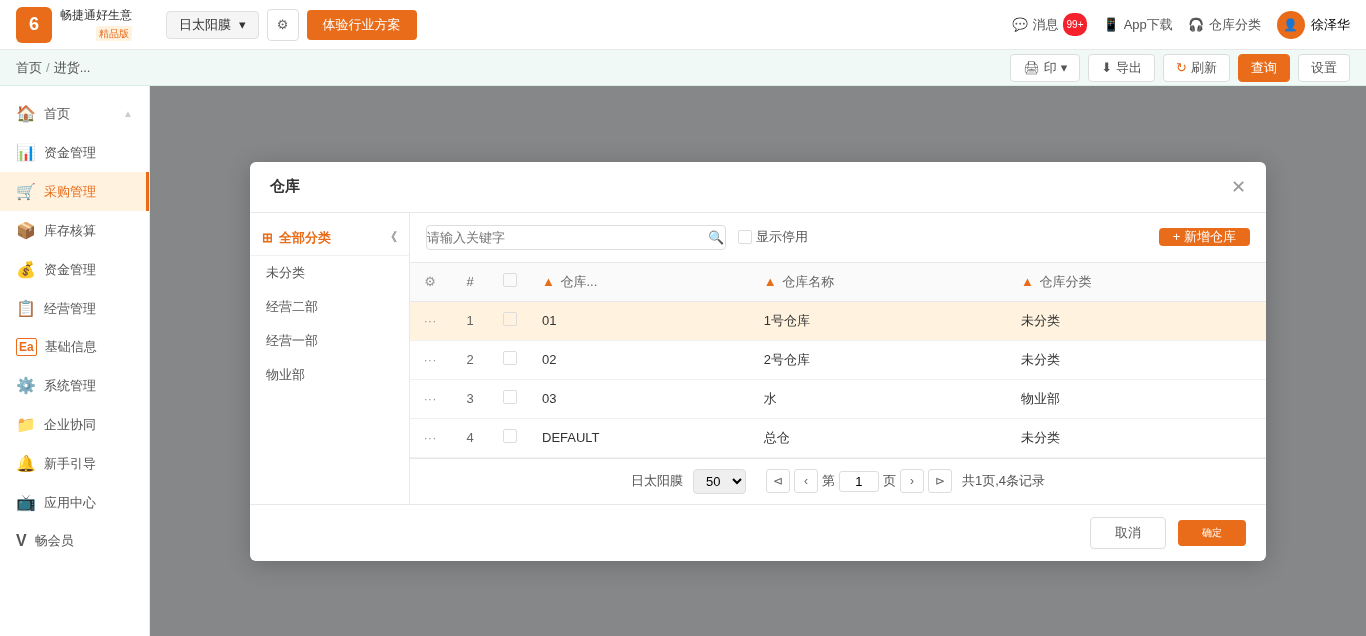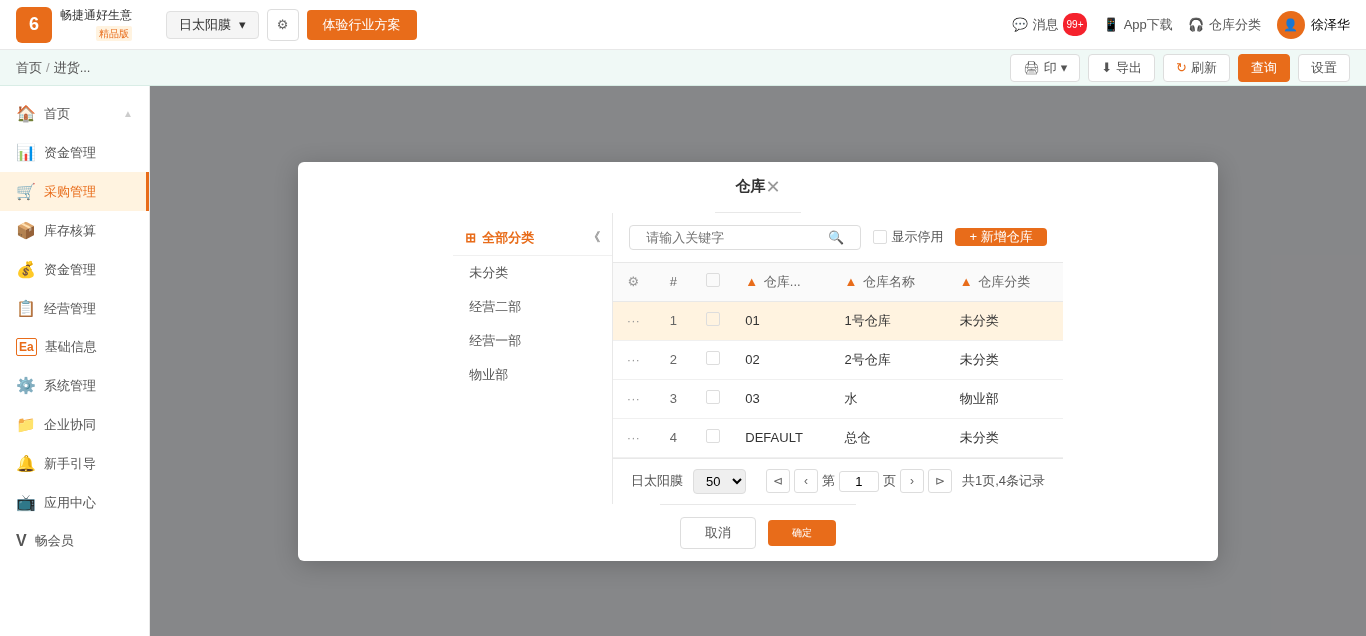--- a/index.html
+++ b/index.html
@@ -111,26 +111,25 @@
       position: absolute; top: 0; left: 0; right: 0; bottom: 0;
       background: rgba(0,0,0,0.45);
       display: flex; align-items: center; justify-content: center;
       z-index: 100;
     }
 
     
     .modal {
       background: white;
       border-radius: 6px;
-      width: 920px;
+      width: 1016px;
       max-height: 560px;
       display: flex;
       flex-direction: column;
       box-shadow: 0 4px 24px rgba(0,0,0,0.2);
-      align-items: center;
     }
     .modal-header {
       display: flex; align-items: center; justify-content: space-between;
       padding: 14px 20px;
       border-bottom: 1px solid #e8e8e8;
     }
     .modal-title { font-size: 15px; font-weight: bold; color: #333; }
     .modal-close { cursor: pointer; color: #999; font-size: 18px; }
     .modal-body { display: flex; flex: 1; overflow: hidden; }
 
@@ -157,21 +156,21 @@
     
     .modal-main { flex: 1; display: flex; flex-direction: column; }
     .modal-toolbar {
       padding: 12px 16px;
       display: flex; align-items: center; gap: 12px;
       border-bottom: 1px solid #e8e8e8;
     }
     .search-box {
       border: 1px solid #ddd; border-radius: 4px;
       display: flex; align-items: center;
-      padding: 4px 16px; gap: 6px;
+      padding: 4px 0; gap: 6px;
       flex: 1; max-width: 300px;
     }
     .search-box input {
       border: none; outline: none; font-size: 13px;
       color: #333; width: 100%; background: transparent;
     }
     .search-icon { color: #999; }
     .show-disabled { display: flex; align-items: center; gap: 4px; font-size: 13px; color: #555; }
     .checkbox-custom { width: 14px; height: 14px; border: 1px solid #ddd; border-radius: 2px; display: inline-block; }
     .add-btn {

